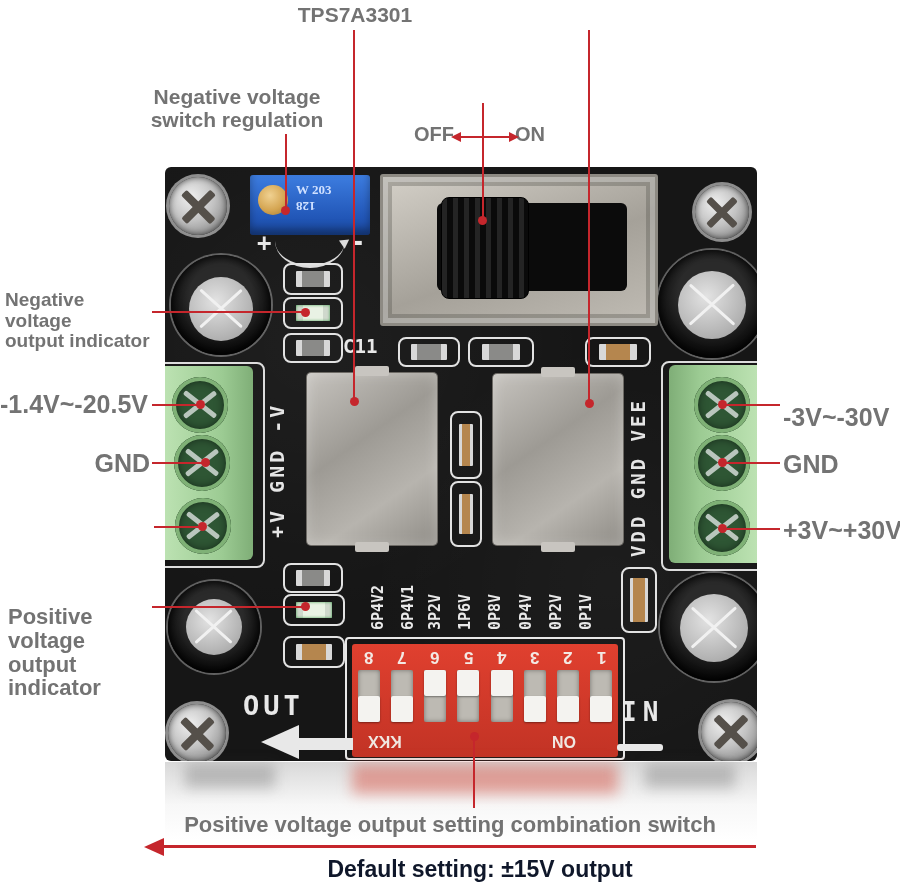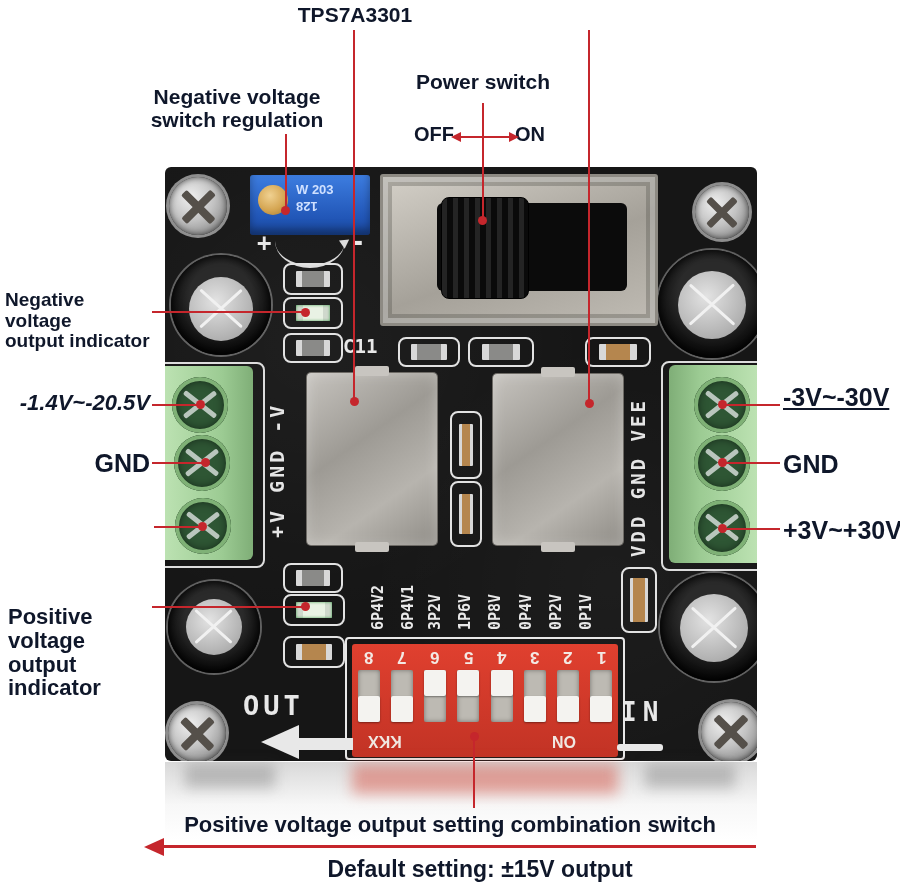--- a/index.html
+++ b/index.html
@@ -1,20 +1,20 @@
 <!DOCTYPE html>
 <html><head>
 <meta charset="utf-8">
 <style>
   html,body{margin:0;padding:0;background:#fff;}
   #stage{position:relative;width:900px;height:886px;background:#ffffff;overflow:hidden;
          font-family:"Liberation Sans",sans-serif;}
   .abs{position:absolute;}
   
-  .ann{position:absolute;color:#0f172a;font-weight:bold;line-height:1.08;}
+  .ann{position:absolute;color:#737373;font-weight:bold;line-height:1.08;}
   .red{color:#0f172a;}
   .rline{position:absolute;background:#c5262c;}
   .rdot{position:absolute;width:9px;height:9px;border-radius:50%;background:#c5262c;}
   .tri{position:absolute;width:0;height:0;}
   
   #board{position:absolute;left:165px;top:167px;width:592px;height:594px;background:#161616;
          border-radius:6px;overflow:hidden;
          background-image:radial-gradient(circle at 25% 30%,rgba(255,255,255,.04),transparent 45%),
                           radial-gradient(circle at 75% 70%,rgba(255,255,255,.03),transparent 40%);}
   .screw{position:absolute;border-radius:50%;background:radial-gradient(circle at 38% 35%,#f0f0f0,#c2c2c2 45%,#8d8d8d 80%,#6f6f6f);
@@ -23,21 +23,21 @@
   .screw i.a{transform:rotate(45deg);} .screw i.b{transform:rotate(-45deg);}
   .cap{position:absolute;border-radius:50%;background:radial-gradient(circle at 50% 40%,#2a2a2a 40%,#050505 75%);
        box-shadow:0 0 0 2px rgba(235,235,235,.35), inset 0 0 10px #000;}
   .captop{position:absolute;border-radius:50%;background:radial-gradient(circle at 42% 38%,#e3e3e3,#b8b8b8 60%,#9a9a9a);}
   .captop i{position:absolute;left:6%;top:47%;width:88%;height:5%;background:#f1f1f1;border-radius:2px;}
   .captop i.a{transform:rotate(42deg);} .captop i.b{transform:rotate(-42deg);}
   .trimmer{position:absolute;left:85px;top:8px;width:120px;height:60px;border-radius:3px;
            background:linear-gradient(180deg,#3d7de0,#2257b8 70%,#1b4aa2);box-shadow:inset 0 -6px 8px rgba(0,0,0,.35);}
   .trimscrew{position:absolute;left:8px;top:10px;width:30px;height:30px;border-radius:50%;
              background:radial-gradient(circle at 40% 35%,#f0d191,#d5a653 55%,#a3762f);}
-  .trimtxt{position:absolute;left:46px;top:7px;color:#cfe0ff;font-family:Liberation Sans, sans-serif;
+  .trimtxt{position:absolute;left:46px;top:7px;color:#cfe0ff;font-family:Liberation Serif, serif;
            font-size:13px;font-weight:bold;line-height:1.25;}
   .flip{display:inline-block;transform:rotate(180deg);}
   .silk{color:#e8e8e8;font-family:"DejaVu Sans Mono",monospace;font-weight:bold;position:absolute;}
   .arc{position:absolute;left:110px;top:74px;width:70px;height:24px;border-bottom:3px solid #ddd;
        border-radius:0 0 50% 50% / 0 0 100% 100%;}
   .arctip{position:absolute;left:176px;top:70px;border-left:9px solid #ddd;border-top:5px solid transparent;
           border-bottom:5px solid transparent;transform:rotate(-35deg);}
   .pswitch{position:absolute;left:215px;top:7px;width:278px;height:152px;border-radius:3px;
            background:linear-gradient(160deg,#d4d0c8,#a5a199 55%,#c0bcb4);
            border:3px solid #8d8a83;box-sizing:border-box;
@@ -303,21 +303,20 @@
     <div class="blob" style="left:480px;top:2px;width:90px;height:24px;background:rgba(50,50,50,.25);"></div>
   </div>
 
   <div class="ann" style="left:280px;top:4px;width:150px;text-align:center;font-size:21px;">TPS7A3301</div>
   <div class="rline" style="left:353px;top:30px;width:2px;height:372px;"></div>
   <div class="rdot" style="left:350px;top:397px;"></div>
 
   <div class="rline" style="left:588px;top:30px;width:2px;height:373px;"></div>
   <div class="rdot" style="left:585px;top:399px;"></div>
 
-  <div class="ann" style="left:403px;top:71px;width:160px;text-align:center;font-size:21px;">Power switch</div>
   <div class="ann" style="left:404px;top:124px;width:50px;text-align:right;font-size:20px;">OFF</div>
   <div class="ann" style="left:515px;top:124px;width:46px;font-size:20px;">ON</div>
   <div class="rline" style="left:460px;top:136px;width:50px;height:2px;"></div>
   <div class="tri" style="left:451px;top:132px;border-right:10px solid #c5262c;border-top:5px solid transparent;border-bottom:5px solid transparent;"></div>
   <div class="tri" style="left:509px;top:132px;border-left:10px solid #c5262c;border-top:5px solid transparent;border-bottom:5px solid transparent;"></div>
   <div class="rline" style="left:482px;top:103px;width:2px;height:118px;"></div>
   <div class="rdot" style="left:478px;top:216px;"></div>
 
   <div class="ann" style="left:140px;top:86px;width:194px;text-align:center;font-size:21px;">
     <span>Negative voltage</span><br>
@@ -326,32 +325,32 @@
   <div class="rline" style="left:285px;top:134px;width:2px;height:76px;"></div>
   <div class="rdot" style="left:281px;top:206px;"></div>
 
   <div class="ann" style="left:5px;top:290px;width:150px;font-size:19px;">
     <span>Negative voltage</span><br>
     <span>output indicator</span>
   </div>
   <div class="rline" style="left:152px;top:311px;width:154px;height:2px;"></div>
   <div class="rdot" style="left:301px;top:308px;"></div>
 
-  <div class="ann" style="left:0;top:391px;width:150px;text-align:right;font-size:22px;font-style:italic;">-1.4V~-20.5V</div>
+  <div class="ann" style="left:0;top:391px;width:150px;text-align:left;font-size:25px;">-1.4V~-20.5V</div>
   <div class="rline" style="left:152px;top:404px;width:48px;height:2px;"></div>
   <div class="rdot" style="left:196px;top:400px;"></div>
 
   <div class="ann" style="left:0;top:450px;width:150px;text-align:right;font-size:25px;">GND</div>
   <div class="rline" style="left:152px;top:462px;width:52px;height:2px;"></div>
   <div class="rdot" style="left:201px;top:458px;"></div>
 
   <div class="rline" style="left:154px;top:526px;width:48px;height:2px;"></div>
   <div class="rdot" style="left:198px;top:522px;"></div>
 
-  <div class="ann" style="left:783px;top:384px;font-size:25px;text-decoration:underline;">-3V~-30V</div>
+  <div class="ann" style="left:783px;top:404px;font-size:25px;">-3V~-30V</div>
   <div class="rline" style="left:726px;top:404px;width:54px;height:2px;"></div>
   <div class="rdot" style="left:718px;top:400px;"></div>
 
   <div class="ann" style="left:783px;top:451px;font-size:25px;">GND</div>
   <div class="rline" style="left:726px;top:462px;width:54px;height:2px;"></div>
   <div class="rdot" style="left:718px;top:458px;"></div>
 
   <div class="ann" style="left:783px;top:517px;font-size:25px;">+3V~+30V</div>
   <div class="rline" style="left:726px;top:528px;width:54px;height:2px;"></div>
   <div class="rdot" style="left:718px;top:524px;"></div>

